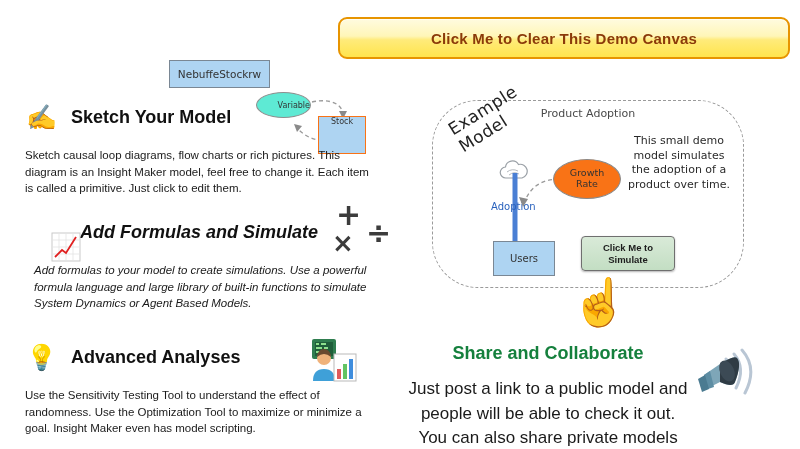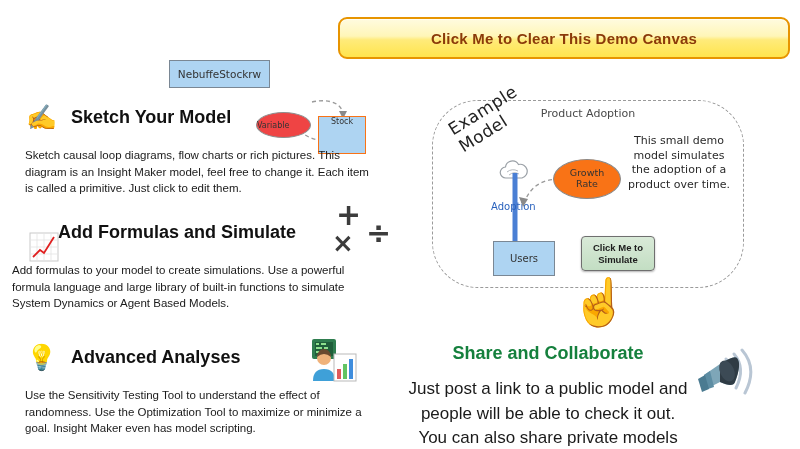--- a/index.html
+++ b/index.html
@@ -84,30 +84,30 @@
   .mini-diagram {
     position: absolute;
     left: 250px;
     top: 88px;
     width: 120px;
     height: 60px;
   }
   .mini-var {
     position: absolute;
     left: 6px;
-    top: 24px;
+    top: 4px;
     width: 55px;
     height: 26px;
     border-radius: 50%;
-    background: #ef4444;
+    background: #5eead4;
     border: 1px solid #8e8e8e;
     box-sizing: border-box;
     display: flex;
     align-items: center;
-    justify-content: flex-start;
+    justify-content: flex-end;
   }
   .mini-var-label {
     font-family: "DejaVu Sans", sans-serif;
     font-size: 8px;
     color: #333;
   }
   .mini-stock {
     position: absolute;
     left: 68px;
     top: 28px;
@@ -152,21 +152,21 @@
   }
   .section-body {
     margin-top: 13px;
     font-size: 11.5px;
     line-height: 1.45;
     color: #1a1a1a;
     width: 345px;
   }
 
   #sec-sketch   { left: 25px; top: 100px; }
-  #sec-formulas { left: 12px; top: 215px; }
+  #sec-formulas { left: 34px; top: 215px; font-style: italic; }
   #sec-advanced { left: 25px; top: 340px; }
 
   
   .math-cluster {
     position: absolute;
     left: 330px;
     top: 200px;
     width: 70px;
     height: 62px;
     color: #3c3c3c;
@@ -304,21 +304,21 @@
   }
   .users-box span {
     font-family: "DejaVu Sans", sans-serif;
     font-size: 10px;
     color: #333;
   }
   .simulate-btn {
     position: absolute;
     left: 148px;
     top: 135px;
-    width: 74px;
+    width: 94px;
     height: 35px;
     border: 1px solid #6f6f6f;
     border-radius: 4px;
     background: linear-gradient(to bottom, #d9ead8 0%, #c3dec3 100%);
     box-shadow: 0 1px 2px rgba(0,0,0,0.30);
     display: flex;
     flex-direction: column;
     align-items: center;
     justify-content: center;
     cursor: pointer;

